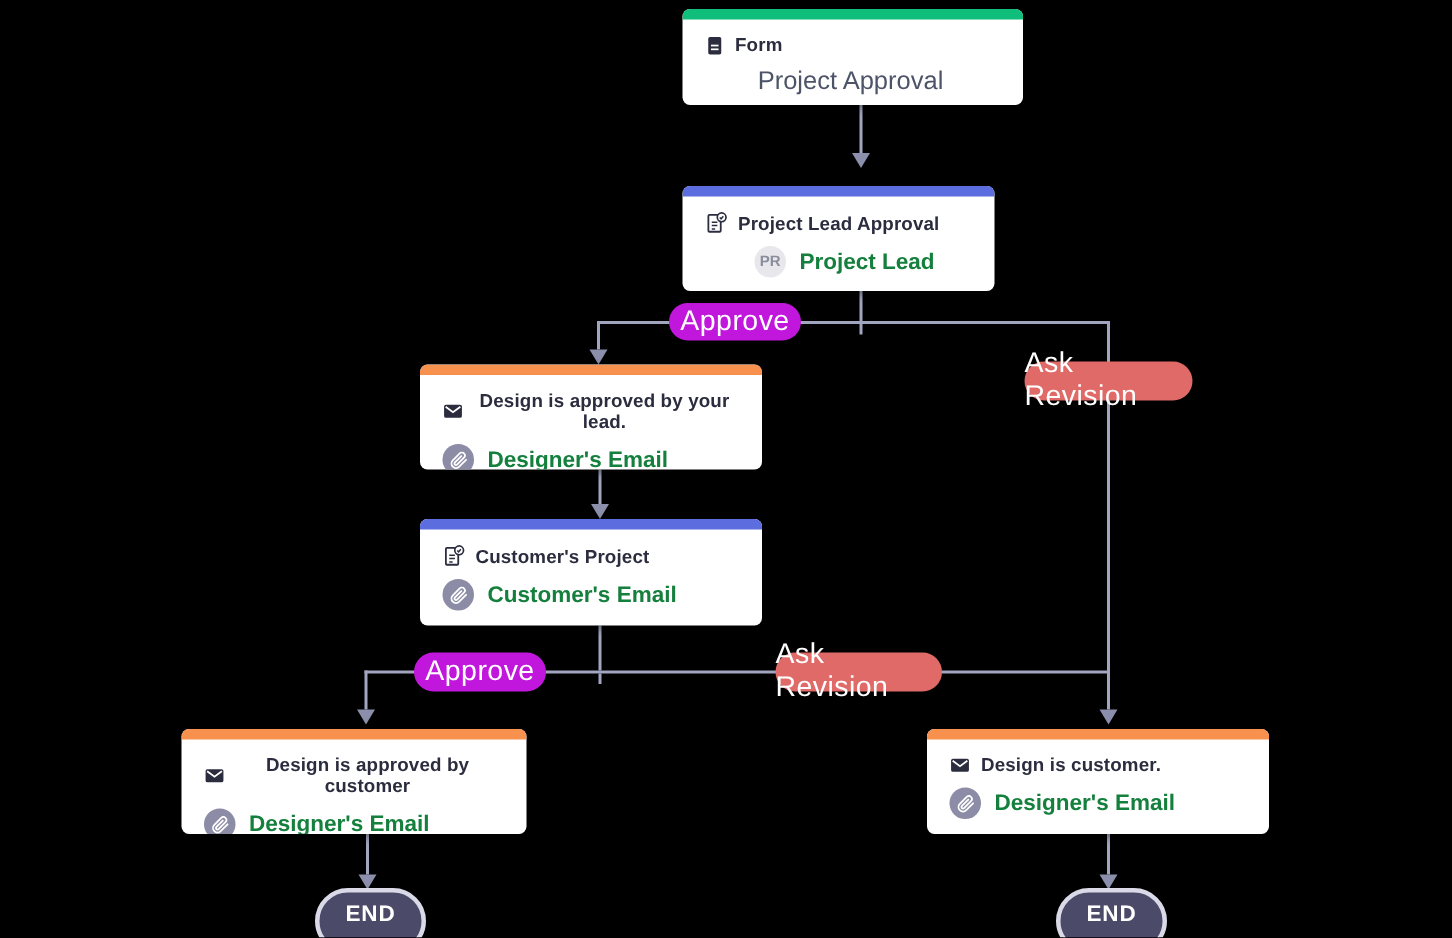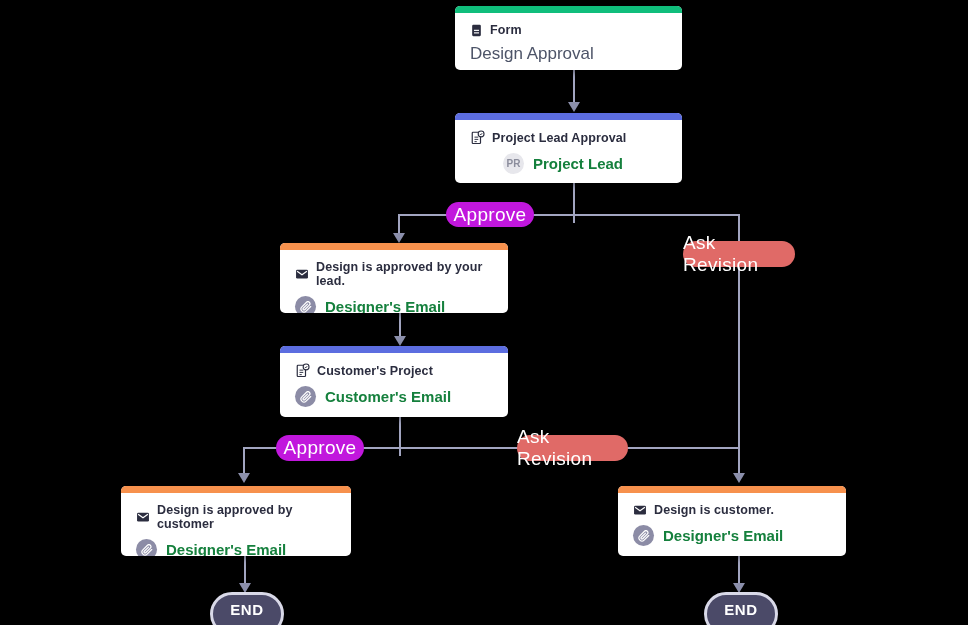--- a/index.html
+++ b/index.html
@@ -9,21 +9,21 @@
   }
   
   .line{position:absolute;background:#a2a5c0;z-index:1;}
   .arrow-down{position:absolute;width:0;height:0;z-index:1;
     border-left:6px solid transparent;border-right:6px solid transparent;
     border-top:10px solid #8b8fab;}
   
   .card{position:absolute;background:#fff;border-radius:5px;z-index:2;
     box-shadow:0 2px 6px rgba(0,0,0,.45);box-sizing:border-box;overflow:hidden;}
   .accent{height:7px;width:100%;}
-  .card-body{padding:10px 18px 0 15px;}
+  .card-body{padding:10px 18px 0 15px;text-align:center;}
   .card-title-row{display:flex;align-items:center;gap:7px;}
   .card-title{font-size:12.5px;font-weight:700;color:#2b2d3f;letter-spacing:.1px;}
   .card-main{font-size:17px;color:#4d5468;margin-top:7px;}
   .assignee-row{display:flex;align-items:center;gap:9px;margin-top:8px;}
   .assignee-label{font-size:15px;color:#15803d;font-weight:bold;}
   .avatar{width:21px;height:21px;border-radius:50%;display:flex;
     align-items:center;justify-content:center;flex:0 0 auto;}
   .avatar.initials{background:#e7e7ec;color:#8b8d9c;font-size:10px;font-weight:700;margin-left:33px;}
   .avatar.clip{background:#8c8ca6;}
   .icon{display:inline-flex;align-items:center;justify-content:center;flex:0 0 auto;}
@@ -78,25 +78,25 @@
       <div class="card-title-row">
         <span class="icon">
           <svg width="13" height="13" viewBox="0 0 18 18">
               <rect x="3" y="1" width="12" height="16" rx="1.6" fill="#2b2d3f"></rect>
               <rect x="5.5" y="8" width="7" height="1.6" fill="#fff"></rect>
               <rect x="5.5" y="11.5" width="7" height="1.6" fill="#fff"></rect>
             </svg>
         </span>
         <span class="card-title">Form</span>
       </div>
-      <div class="card-main">Design Approval</div>
-    </div>
-  </div>
-
-  <div class="card" style="left:455px;top:113px;width:227px;height:70px">
+      <div class="card-main">Project Approval</div>
+    </div>
+  </div>
+
+  <div class="card" style="left:455px;top:124px;width:208px;height:70px">
     <div class="accent" style="background: rgb(92, 109, 224);"></div>
     <div class="card-body">
       <div class="card-title-row">
         <span class="icon">
           <svg width="15" height="15" viewBox="0 0 20 20">
               <rect x="3" y="3" width="11" height="15" rx="1" fill="none" stroke="#2b2d3f" stroke-width="1.6"></rect>
               <path d="M6 9.5h5M6 12.5h5M6 15.5h3" stroke="#2b2d3f" stroke-width="1.3"></path>
               <circle cx="14.8" cy="5.2" r="3.9" fill="#fff" stroke="#2b2d3f" stroke-width="1.5"></circle>
               <path d="M13.1 5.3l1.2 1.2 2-2.3" fill="none" stroke="#2b2d3f" stroke-width="1.3"></path>
             </svg>

